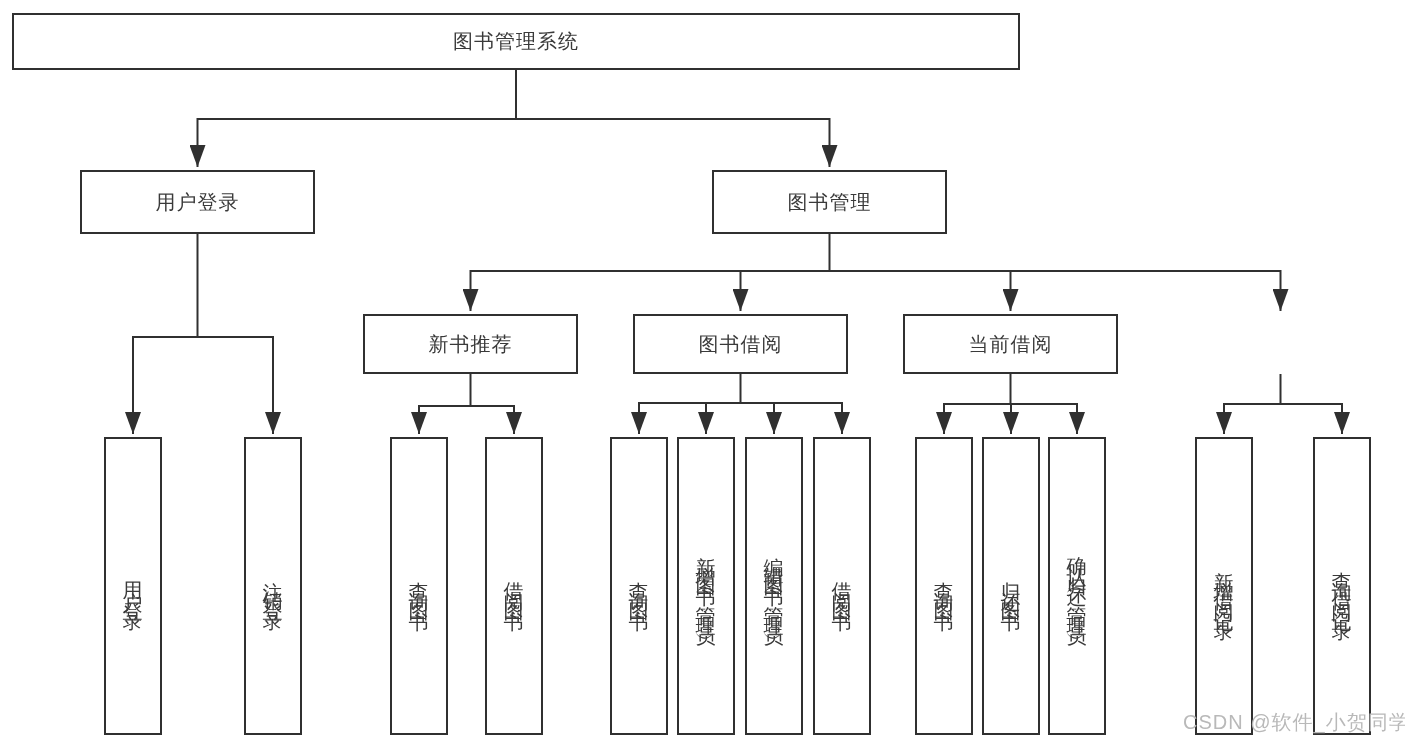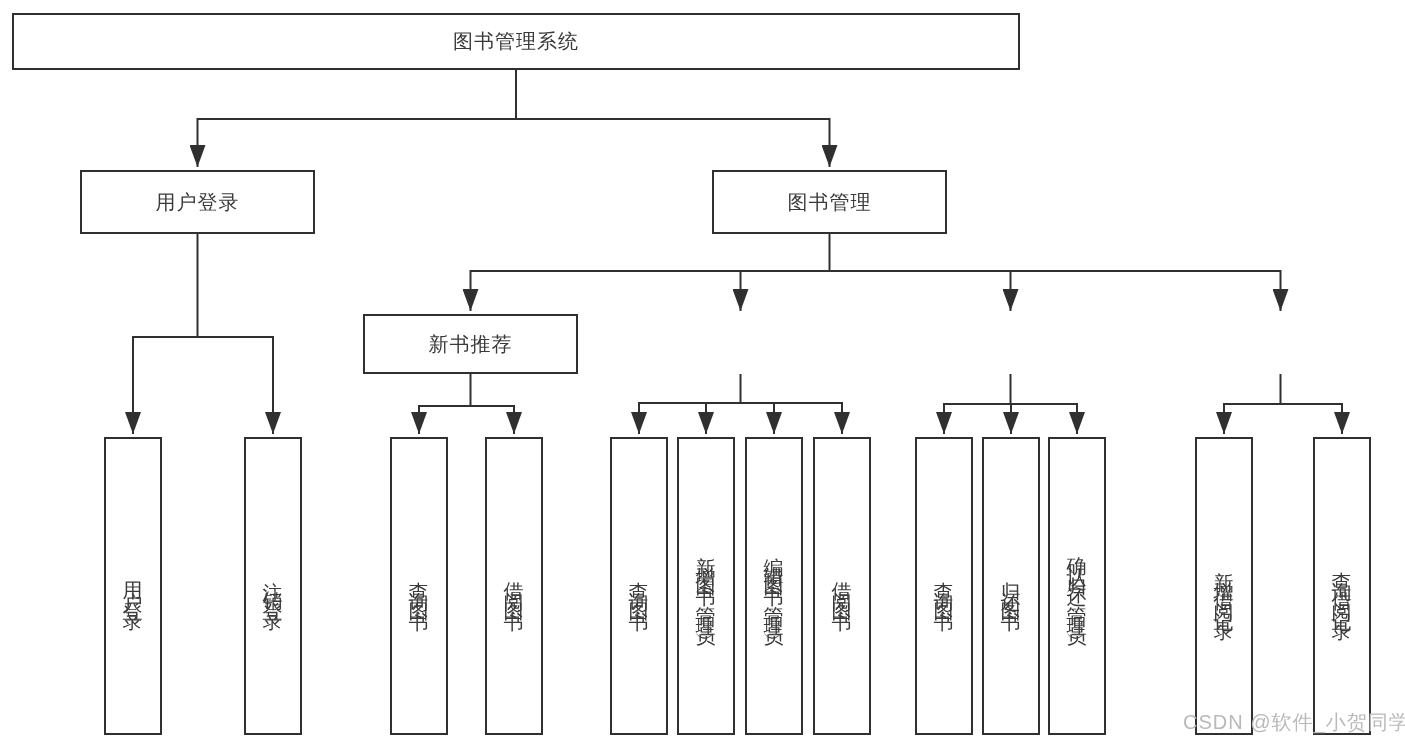--- a/index.html
+++ b/index.html
@@ -120,20 +120,22 @@
     <line class="conn" x1="1224" y1="403" x2="1224" y2="434" marker-end="url(#arrow)"></line>
     <line class="conn" x1="1342" y1="403" x2="1342" y2="434" marker-end="url(#arrow)"></line>
   </svg>
 
   <div class="box title-box">图书管理系统</div>
 
   <div class="box hbox" style="left:80px; top:170px; width:235px; height:64px;">用户登录</div>
   <div class="box hbox" style="left:712px; top:170px; width:235px; height:64px;">图书管理</div>
 
   <div class="box hbox" style="left:363px; top:314px; width:215px; height:60px;">新书推荐</div>
+  <div class="box hbox" style="left:633px; top:314px; width:215px; height:60px;">图书借阅</div>
+  <div class="box hbox" style="left:903px; top:314px; width:215px; height:60px;">当前借阅</div>
 
   <div class="box vbox" style="left:104px;">用户登录</div>
   <div class="box vbox" style="left:244px;">注销登录</div>
 
   <div class="box vbox" style="left:390px;">查询图书</div>
   <div class="box vbox" style="left:485px;">借阅图书</div>
 
   <div class="box vbox" style="left:610px;">查询图书</div>
   <div class="box vbox" style="left:677px;">新增图书（管理员）</div>
   <div class="box vbox" style="left:745px;">编辑图书（管理员）</div>

